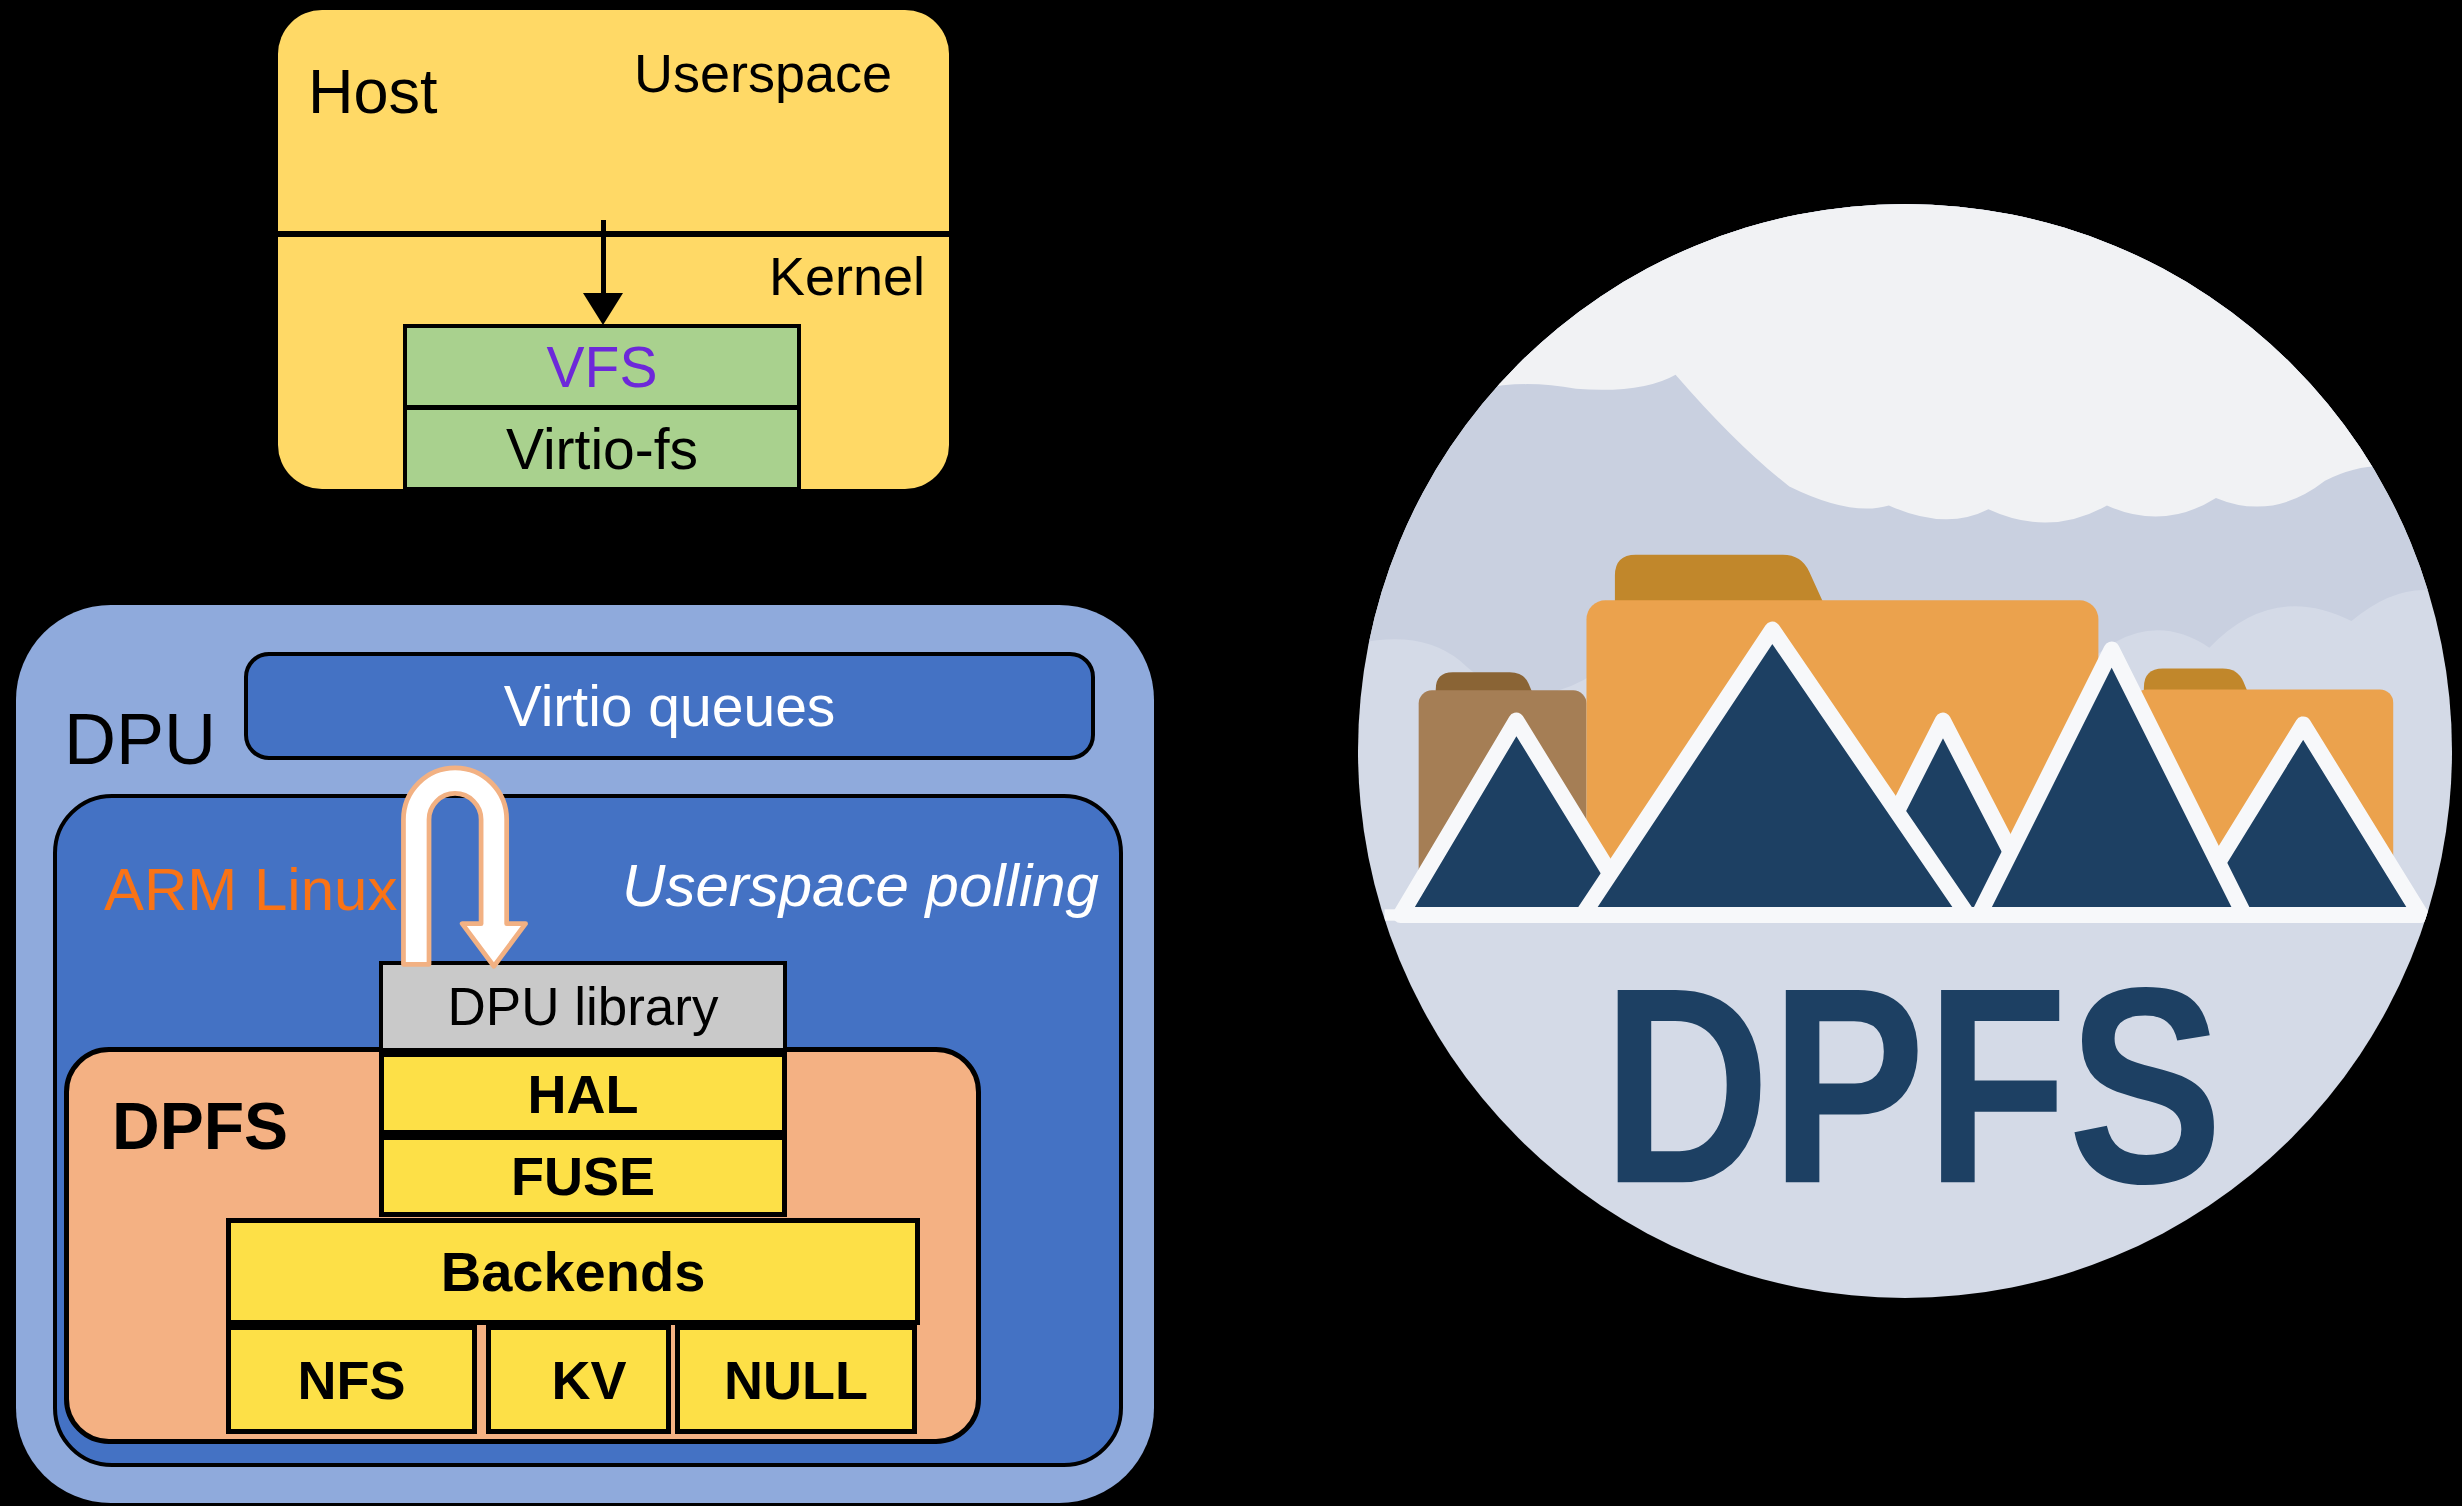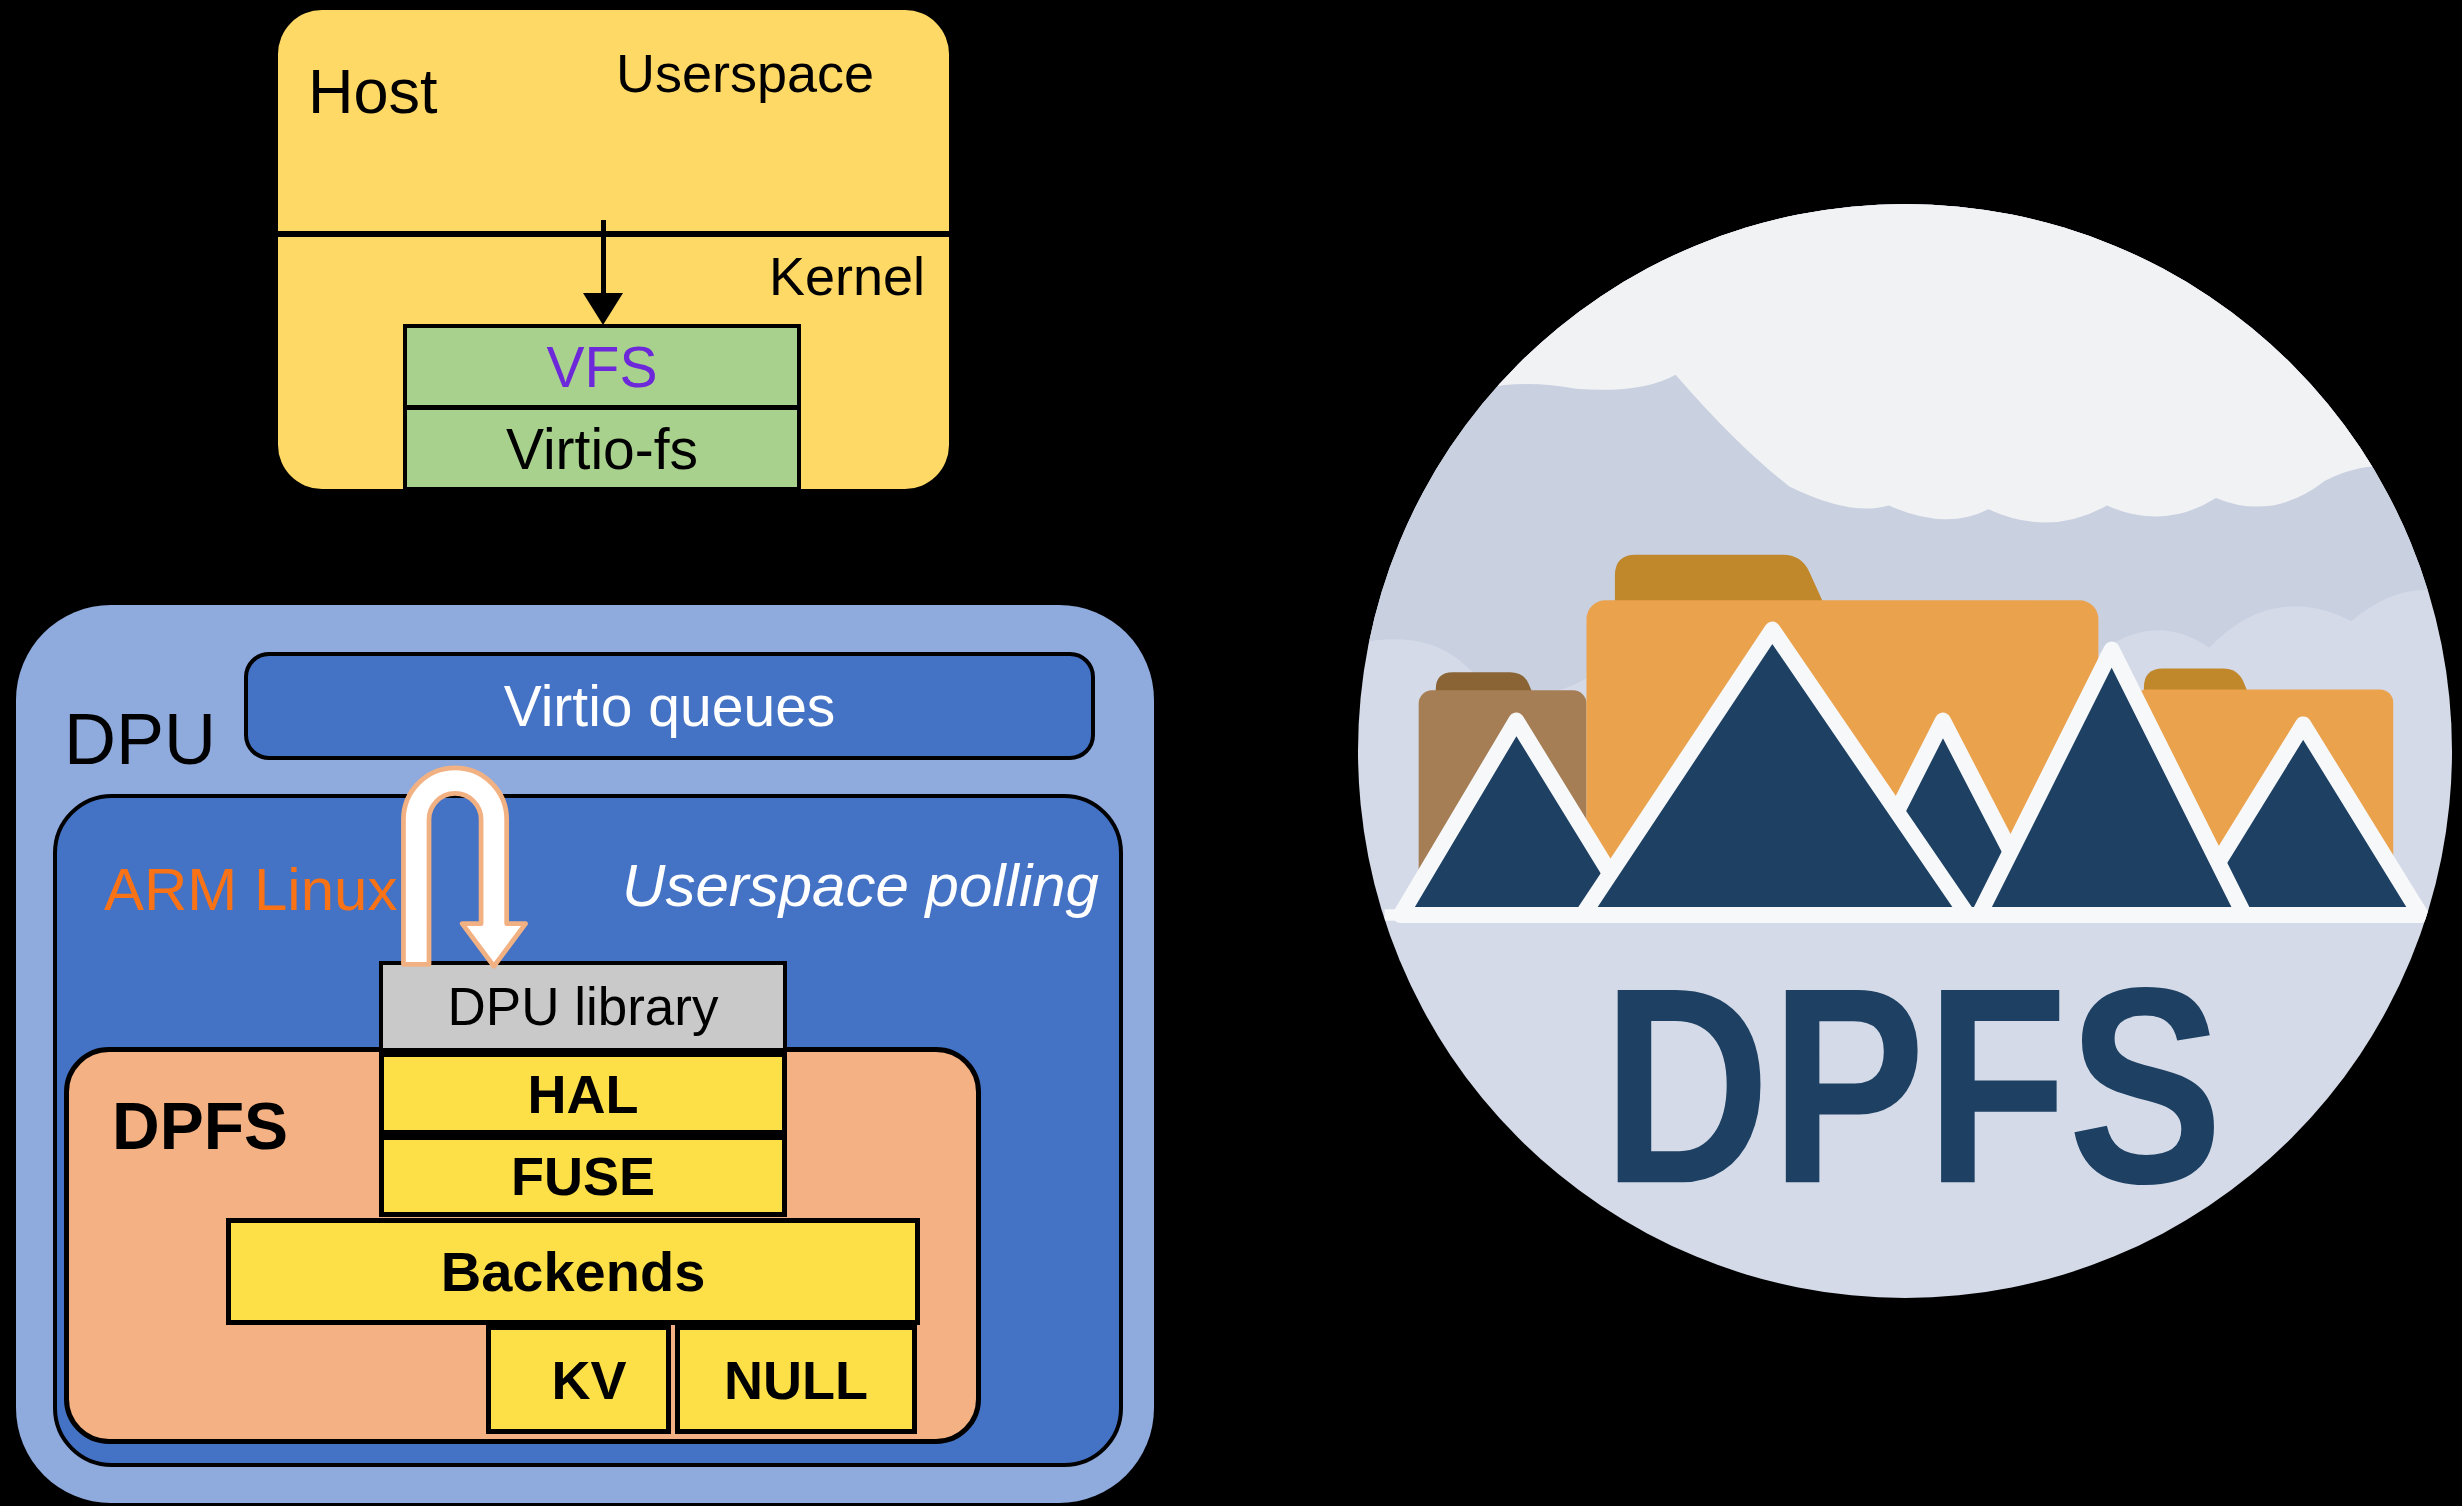--- a/index.html
+++ b/index.html
@@ -8,21 +8,21 @@
     font-family:"Liberation Sans",sans-serif;
   }
   .abs{position:absolute;}
   .box{position:absolute;box-sizing:border-box;display:flex;align-items:center;justify-content:center;}
   .lbl{position:absolute;white-space:nowrap;}
 
   
   .host{left:278px;top:9.5px;width:671px;height:479px;background:#FFD966;border-radius:44px;}
   .host-divider{left:278px;top:231px;width:671px;height:5.7px;background:#000;}
   .host-title{left:308px;top:55px;font-size:63px;color:#000;}
-  .userspace-lbl{left:616px;top:42px;width:294px;text-align:left;font-size:54px;color:#000;}
+  .userspace-lbl{left:616px;top:42px;width:294px;text-align:center;font-size:54px;color:#000;}
   .kernel-lbl{left:663px;top:245px;width:262px;text-align:right;font-size:54px;color:#000;}
   .app-box{left:402px;top:126px;width:406px;height:94px;background:#C9C9C9;border:4.7px solid #000;font-size:55px;color:#000;}
   .vfs-box{left:403px;top:324px;width:398px;height:85px;background:#A9D18E;border:4.7px solid #000;font-size:57px;color:#6d28d9;align-items:center;}
   .virtiofs-box{left:403px;top:406px;width:398px;height:85px;background:#A9D18E;border:4.7px solid #000;font-size:57px;color:#000;}
 
   
   .arr-line{position:absolute;width:4.7px;background:#000;}
   .arr-head{position:absolute;width:0;height:0;border-left:20px solid transparent;border-right:20px solid transparent;border-top:32px solid #000;}
 
   
@@ -91,20 +91,23 @@
   </div>
   <div class="box orange hal-box">
     <span>HAL</span>
   </div>
   <div class="box orange fuse-box">
     <span>FUSE</span>
   </div>
   <div class="box orange backends-box">
     <span>Backends</span>
   </div>
+  <div class="box orange nfs-box">
+    <span>NFS</span>
+  </div>
   <div class="box orange kv-box">
     <span>KV</span>
   </div>
   <div class="box orange null-box">
     <span>NULL</span>
   </div>
 
   <svg class="abs uarrow" viewBox="0 0 160 245">
     <path d="M 15 238 L 15 85 A 54.5 54.5 0 0 1 124 85 L 124 195 L 144 195 L 110.5 240 L 77 195 L 97 195 L 97 85 A 27.5 27.5 0 0 0 42 85 L 42 238 Z" fill="#ffffff" stroke="#F2B183" stroke-width="5" stroke-linejoin="round"></path>
   </svg>

